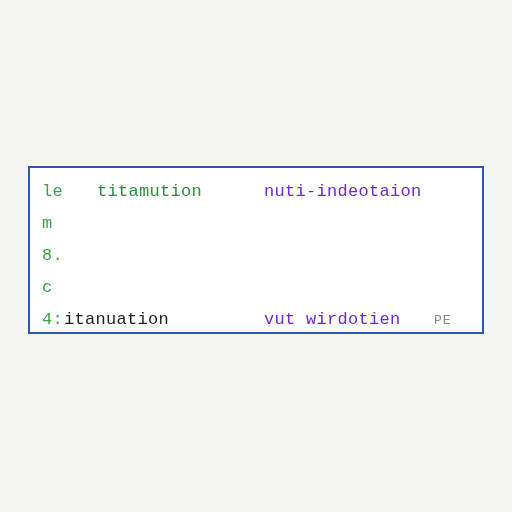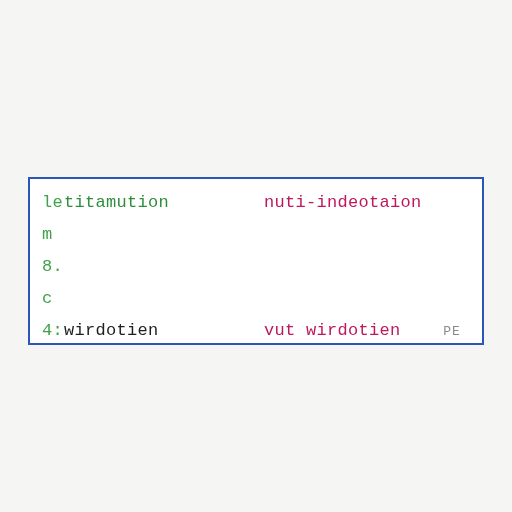--- a/index.html
+++ b/index.html
@@ -12,21 +12,21 @@
   overflow: hidden;
 }
 .canvas {
   position: relative;
   width: 512px;
   height: 512px;
 }
 .panel {
   position: absolute;
   left: 28px;
-  top: 177px;
+  top: 166px;
   width: 456px;
   height: 168px;
   background: #ffffff;
   border: 2px solid #2a56b8;
   box-sizing: border-box;
   padding: 14px 12px 10px 12px;
 }
 .row {
   display: flex;
   align-items: baseline;
@@ -41,31 +41,31 @@
   color: #3fa24a;
   font-size: 17px;
   text-align: left;
 }
 .col1 {
   flex: 0 0 200px;
   color: #1f1f1f;
 }
 .col2 {
   flex: 1 1 auto;
-  color: #be185d;
+  color: #6d28d9;
 }
 .side {
   flex: 0 0 36px;
-  text-align: center;
+  text-align: left;
   color: #8a8a8a;
   font-size: 13px;
   letter-spacing: 1px;
 }
 
-.kw { color: #2d8f3a; }
+.kw { color: #2d8f3a; margin-left: 33px; }
 </style>
 </head>
 <body>
 
 <div class="canvas">
   <div class="panel">
 
     <div class="row">
       <span class="gutter">le</span>
       <span class="col1"><span class="kw">titamution</span></span>
@@ -86,19 +86,19 @@
 
     <div class="row">
       <span class="gutter">c</span>
       <span class="col1"></span>
       <span class="col2"></span>
       <span class="side"></span>
     </div>
 
     <div class="row">
       <span class="gutter">4:</span>
-      <span class="col1">wirdotien</span>
+      <span class="col1">itanuation</span>
       <span class="col2">vut  wirdotien</span>
       <span class="side">PE</span>
     </div>
 
   </div>
 </div>
 
 </body></html>

